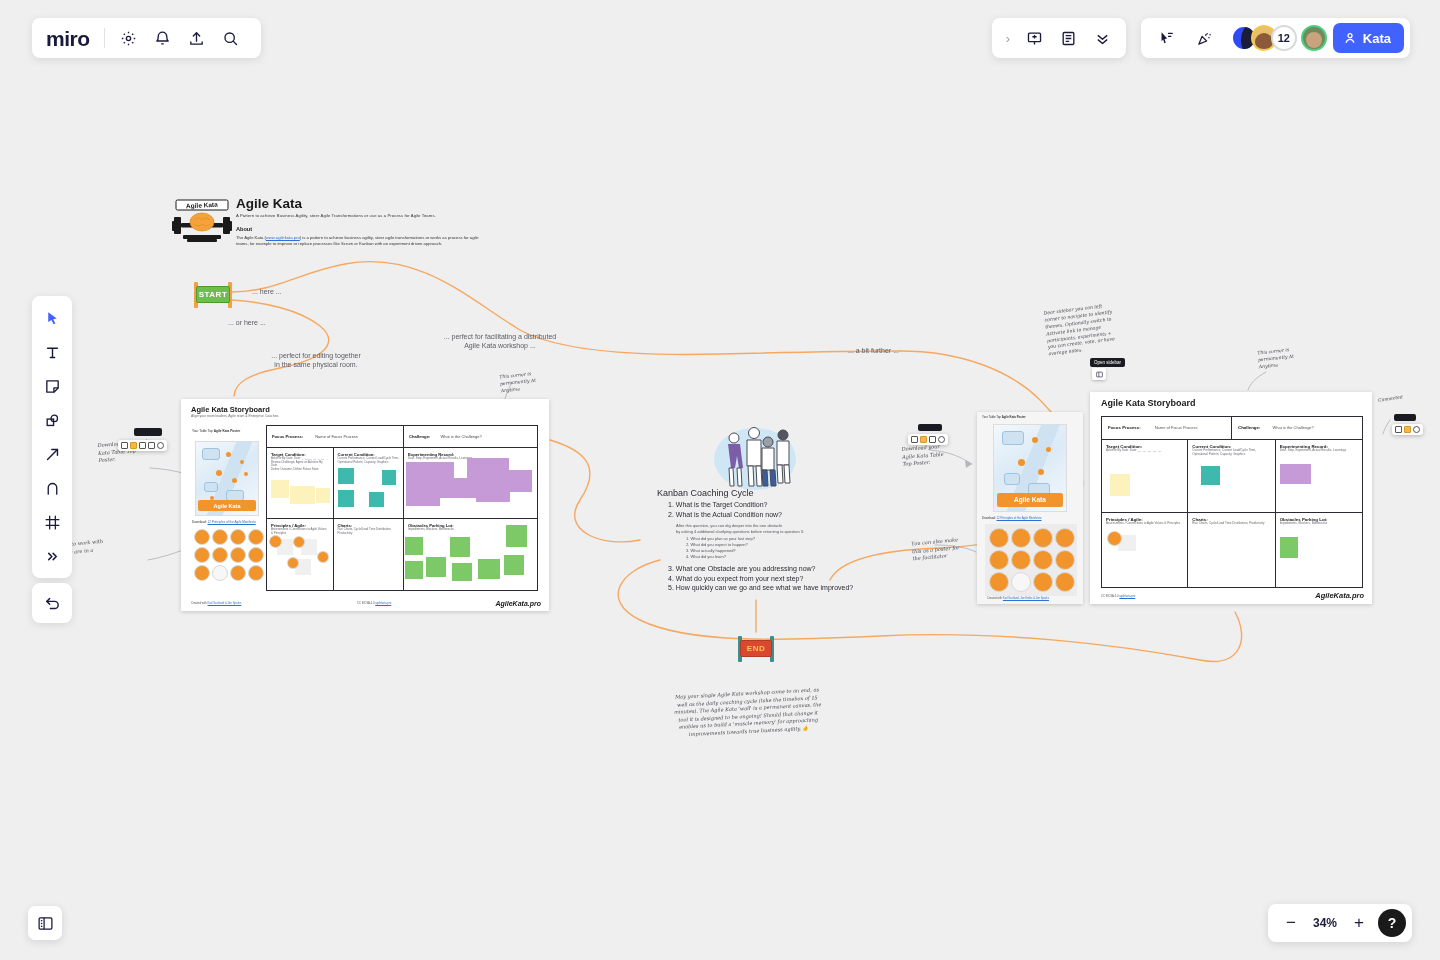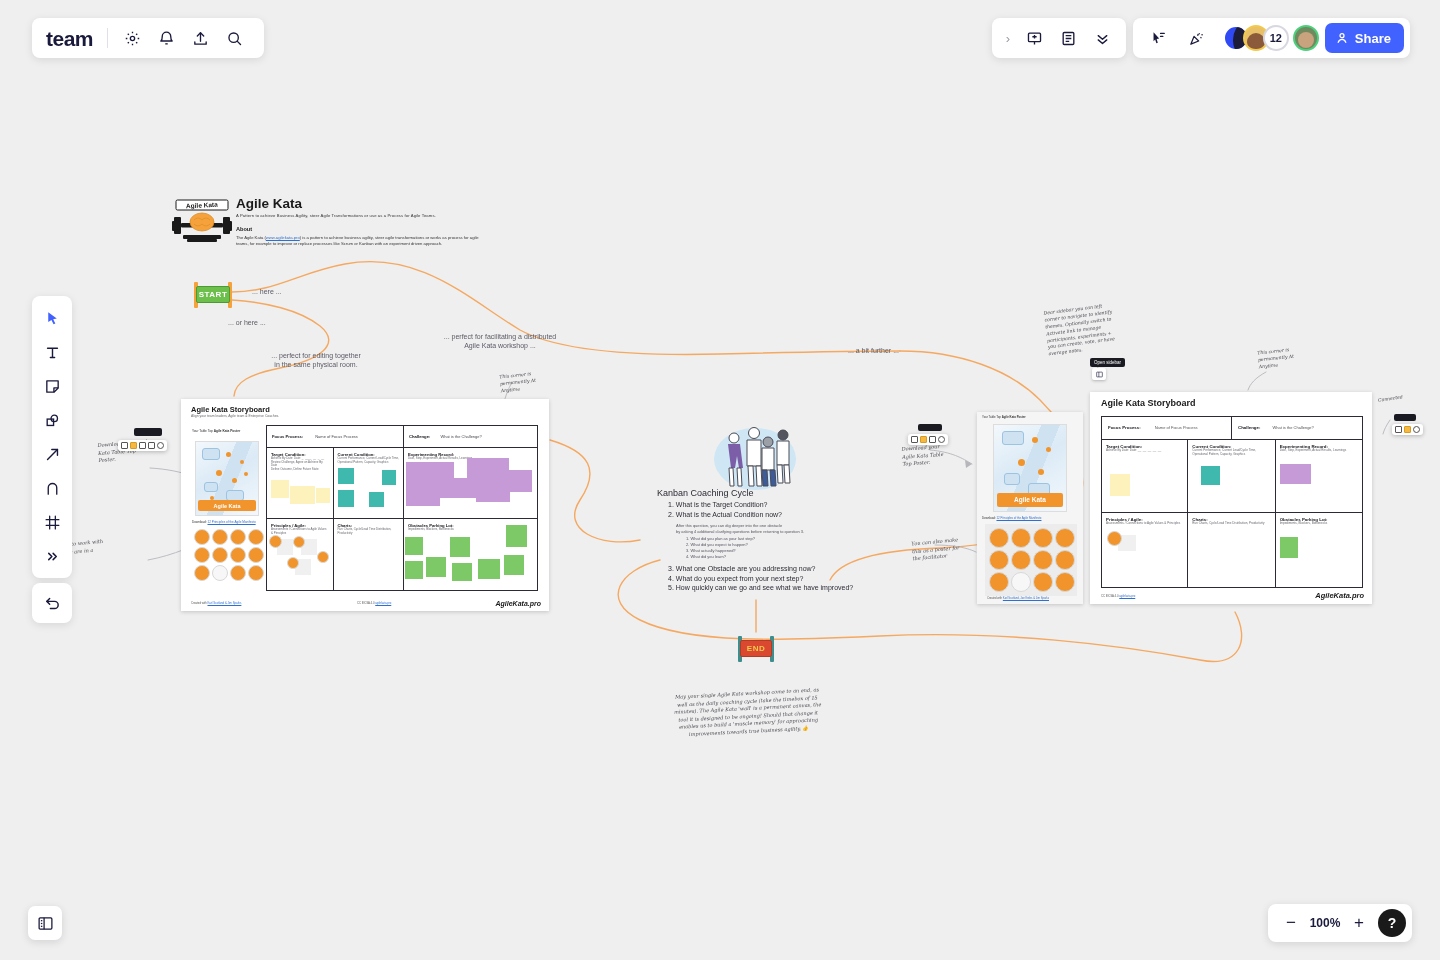--- a/index.html
+++ b/index.html
@@ -561,21 +561,21 @@
     <div class="cc-sub" style="left:686px; top:548px;">3. What actually happened?</div>
     <div class="cc-sub" style="left:686px; top:554px;">4. What did you learn?</div>
 
     <div class="cc-q" style="left:668px; top:564px;">3. What one Obstacle are you addressing now?</div>
     <div class="cc-q" style="left:668px; top:574px;">4. What do you expect from your next step?</div>
     <div class="cc-q" style="left:668px; top:583px;">5. How quickly can we go and see what we have improved?</div>
 
   </div>
 
   <div class="topbar-left">
-    <div class="miro-logo">team</div>
+    <div class="miro-logo">miro</div>
     <div class="vsep"></div>
     <div class="ticon">
       <svg width="17" height="17" viewBox="0 0 24 24" fill="none" stroke="currentColor" stroke-width="1.9">
         <circle cx="12" cy="12" r="3"></circle>
         <path d="M12 2.5v2.2M12 19.3v2.2M21.5 12h-2.2M4.7 12H2.5M18.7 5.3l-1.6 1.6M6.9 17.1l-1.6 1.6M18.7 18.7l-1.6-1.6M6.9 6.9L5.3 5.3"></path>
       </svg>
     </div>
     <div class="ticon">
       <svg width="17" height="17" viewBox="0 0 24 24" fill="none" stroke="currentColor" stroke-width="1.9" stroke-linejoin="round">
         <path d="M18 9a6 6 0 1 0-12 0c0 5-2 6.5-2 6.5h16S18 14 18 9z"></path>
@@ -638,21 +638,21 @@
       <div class="av av-blue"></div>
       <div class="av av-y"></div>
       <div class="av av-count">12</div>
       <div class="av av-g" style="margin-left:4px;"></div>
     </div>
     <div class="share-btn">
       <svg width="14" height="14" viewBox="0 0 24 24" fill="none" stroke="#fff" stroke-width="2.2" stroke-linecap="round">
         <circle cx="12" cy="8" r="3.4"></circle>
           <path d="M5.5 19.5c1-3.6 3.6-5.2 6.5-5.2s5.5 1.6 6.5 5.2"></path>
       </svg>
-      <span>Share</span>
+      <span>Kata</span>
     </div>
   </div>
 
   <div class="rail">
     <div class="rail-btn">
       <svg width="17" height="17" viewBox="0 0 24 24" fill="#4262ff">
           <path d="M6 3l12 9-5 1 3 6-2.5 1.2-3-6.2L6 17z"></path>
         </svg>
     </div>
     <div class="rail-btn">
@@ -708,18 +708,18 @@
       <rect x="3" y="4" width="18" height="16" rx="1.5"></rect>
       <line x1="10" y1="4" x2="10" y2="20"></line>
       <line x1="5.5" y1="8" x2="7.5" y2="8"></line>
       <line x1="5.5" y1="12" x2="7.5" y2="12"></line>
       <line x1="5.5" y1="16" x2="7.5" y2="16"></line>
     </svg>
   </div>
 
   <div class="zoomctl">
     <div class="zbtn">−</div>
-    <div class="zlevel">100%</div>
+    <div class="zlevel">34%</div>
     <div class="zbtn">+</div>
     <div class="help-btn">?</div>
   </div>
 
 </div>
 
 </body></html>

